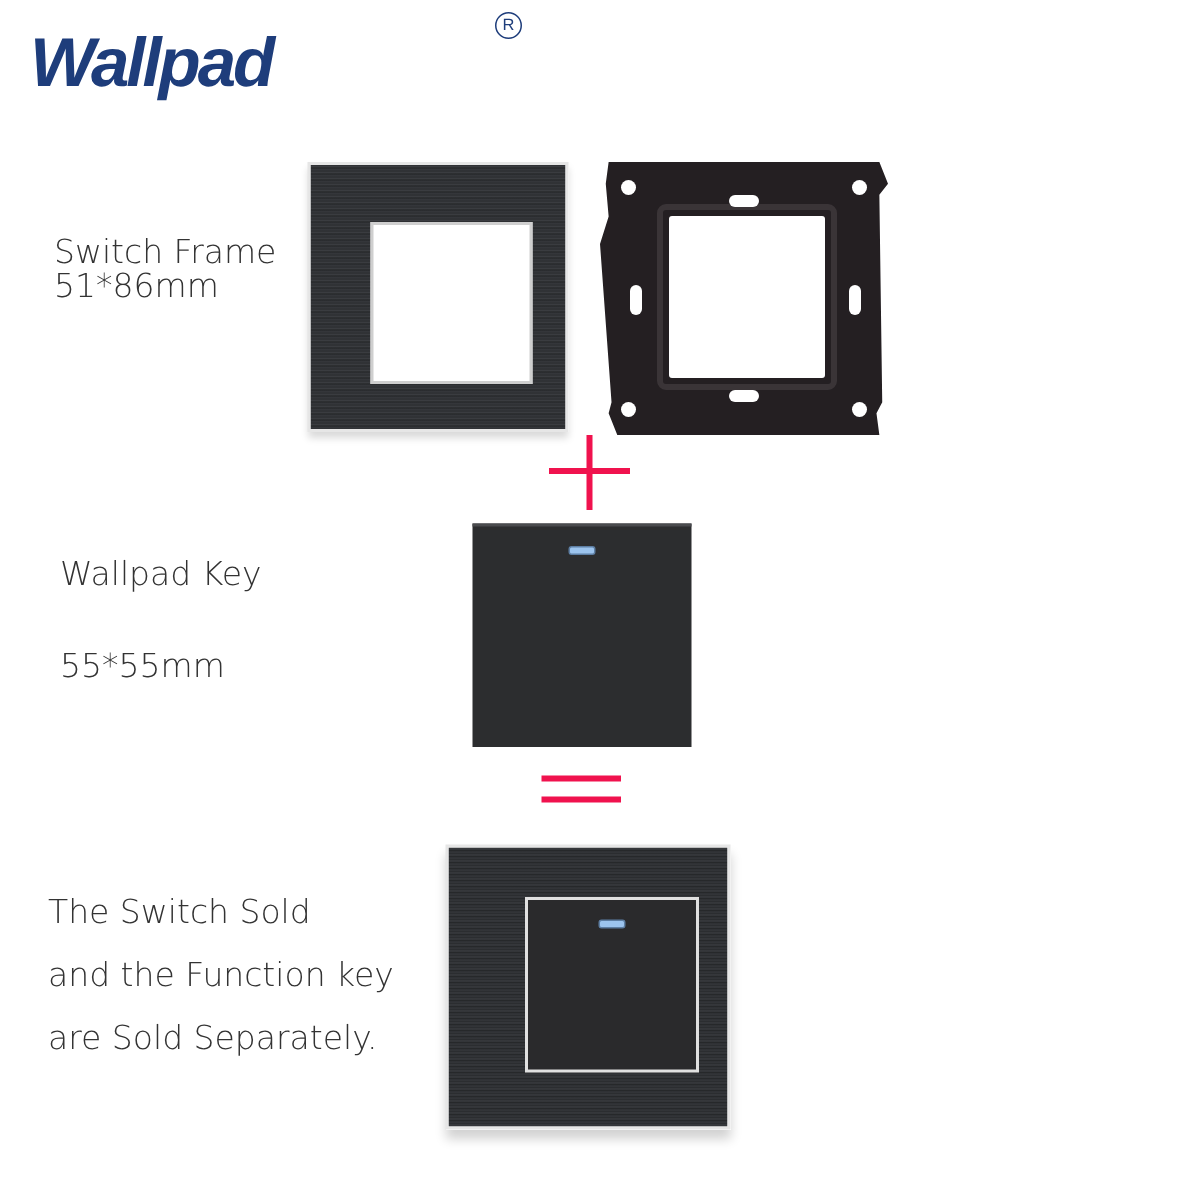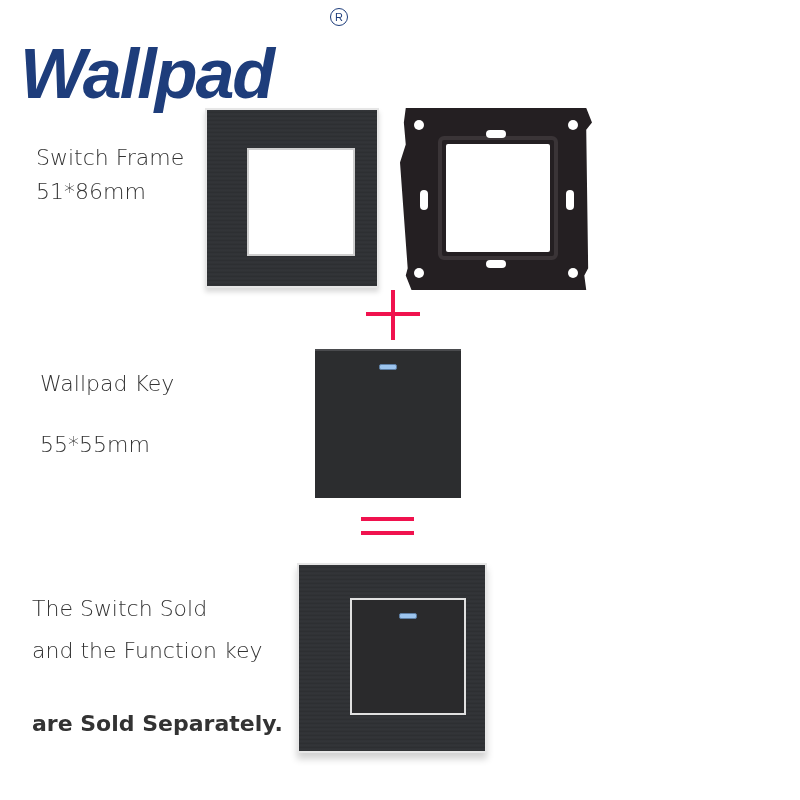--- a/index.html
+++ b/index.html
@@ -1,20 +1,20 @@
 <!DOCTYPE html>
 <html><head>
 <meta charset="utf-8">
 <style>
   html, body { margin:0; padding:0; }
   body { width:800px; height:800px; background:#ffffff; position:relative; overflow:hidden;
          font-family:"DejaVu Sans", "Liberation Sans", sans-serif; }
   .abs { position:absolute; }
   .logo { left:20px; top:18px; font-family:"Liberation Sans", sans-serif; font-style:italic;
-          font-weight:bold; font-size:70px; color:#1e3d7b; letter-spacing:-2px; line-height:1;margin-top:21px; }
+          font-weight:bold; font-size:46px; color:#1e3d7b; letter-spacing:-2px; line-height:1; }
   .reg { left:330px; top:8px; width:16px; height:16px; border:1.5px solid #1e3d7b; border-radius:50%;
          font-size:11px; color:#1e3d7b; text-align:center; line-height:16px; font-family:"Liberation Sans", sans-serif; }
   .label { color:#333; font-size:22px; font-weight:300; line-height:36px; }
   .brushed {
     background: repeating-linear-gradient(180deg, #2b2d30 0px, #3a3c40 1px, #26282a 2px, #34363a 3px, #2e3033 4px);
   }
   .frame1 { left:205px; top:108px; width:170px; height:176px; border:2px solid #e6e6e6; box-shadow:0 4px 5px rgba(0,0,0,0.15); }
   .frame1-hole { left:40px; top:38px; width:108px; height:108px; background:#fff; border:2px solid #cfcfcf; box-sizing:border-box; }
   .bracket { left:400px; top:108px; width:192px; height:182px; background:#241f22; clip-path:polygon(3% 0,97% 0,100% 8%,97% 12%,98% 88%,96% 92%,97% 100%,6% 100%,3% 92%,4% 88%,0 30%,3% 20%,2% 8%); }
   .bracket-hole { left:46px; top:36px; width:104px; height:108px; background:#fff; border-radius:2px; }
@@ -28,21 +28,21 @@
   .led { width:16px; height:4px; background:#9cc4ee; border-radius:2px; border:1px solid #5d7ea3; }
   .frame2 { left:297px; top:563px; width:186px; height:186px; border:2px solid #e6e6e6; box-shadow:0 6px 7px rgba(0,0,0,0.18); }
   .frame2-key { left:51px; top:33px; width:116px; height:117px; background:#2a2a2c; border:2px solid #e0e0e0; box-sizing:border-box; }
 </style>
 </head>
 <body>
 
 <div class="abs logo">Wallpad</div>
 <div class="abs reg">R</div>
 
-<div class="abs label" style="left:36px;top:140px;">Switch Frame</div>
+<div class="abs label" style="left:36px;top:151px;">Switch Frame</div>
 <div class="abs label" style="left:36px;top:174px;">51*86mm</div>
 
 <div class="abs frame1 brushed">
   <div class="abs frame1-hole"></div>
 </div>
 
 <div class="abs bracket">
   <div class="abs bracket-ring"></div>
   <div class="abs bracket-hole"></div>
   <div class="abs slot" style="left:14px;top:12px;width:10px;height:10px;border-radius:50%;"></div>
@@ -63,19 +63,19 @@
 
 <div class="abs key">
   <div class="abs led" style="left:64px;top:13px;"></div>
 </div>
 
 <div class="abs eq1"></div>
 <div class="abs eq2"></div>
 
 <div class="abs label" style="left:32px;top:591px;">The Switch Sold</div>
 <div class="abs label" style="left:32px;top:633px;">and the Function key</div>
-<div class="abs label" style="left:32px;top:706px;font-weight:bold;">are Sold Separately.</div>
+<div class="abs label" style="left:32px;top:675px;">are Sold Separately.</div>
 
 <div class="abs frame2 brushed">
   <div class="abs frame2-key">
     <div class="abs led" style="left:47px;top:13px;"></div>
   </div>
 </div>
 
 </body></html>

